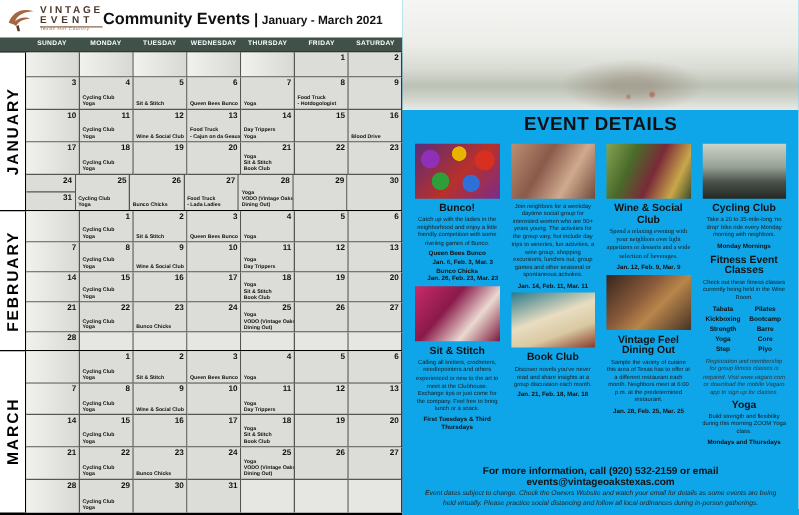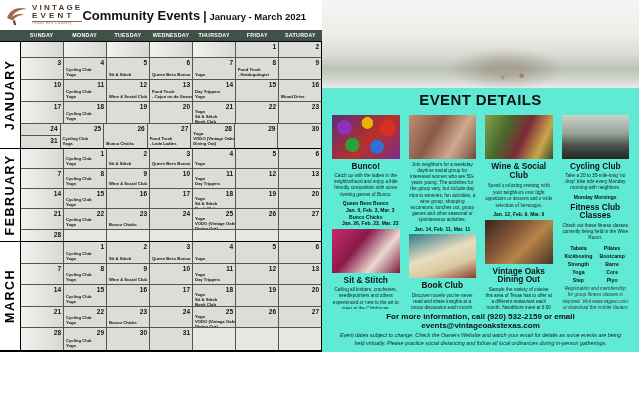--- a/index.html
+++ b/index.html
@@ -1,17 +1,17 @@
 <!DOCTYPE html>
 <html><head>
 <meta charset="utf-8">
 <style>
   html,body{margin:0;padding:0;background:#fff;}
   body{width:639px;height:412px;overflow:hidden;font-family:"Liberation Sans",sans-serif;color:#111;}
-  .page{display:flex;width:639px;height:352px;}
+  .page{display:flex;width:639px;height:412px;}
 
   
   .left{width:322px;display:flex;flex-direction:column;background:#fff;}
   .cal-header{height:30px;display:flex;align-items:center;}
   .logo{width:104px;display:flex;align-items:center;gap:3px;padding-left:5px;box-sizing:border-box;}
   .logo-text{display:flex;flex-direction:column;line-height:1;}
   .logo-name1{font-size:8px;font-weight:bold;letter-spacing:2.2px;color:#4a382c;}
   .logo-name2{font-size:8px;font-weight:bold;letter-spacing:3.2px;color:#4a382c;}
   .logo-tagline{font-size:3.6px;font-style:italic;color:#8a6a50;border-top:.5px solid #8a6a50;margin-top:1px;padding-top:.5px;letter-spacing:.6px;}
   .title-wrap{flex:1;text-align:left;white-space:nowrap;padding-right:20px;}
@@ -34,21 +34,21 @@
   .cell .num{font-size:6.5px;font-weight:bold;text-align:right;line-height:7px;}
   .cell .evs{margin-top:auto;font-size:4.2px;font-weight:bold;line-height:1.18;letter-spacing:0;}
   .cell .evs div{white-space:nowrap;}
   .cell.lead{background:linear-gradient(90deg,#f1f1ee,#d8d8d4);}
   .cell.trail{background:#e6e6e2;}
   .cell.split{padding:0;}
   .split-half{flex:1;display:flex;flex-direction:column;padding:1px 2px;box-sizing:border-box;}
   .split-half.top{border-bottom:.5px solid #55564f;}
 
   
-  .right{flex:1;display:flex;flex-direction:column;background:#5eead4;min-width:0;}
+  .right{flex:1;display:flex;flex-direction:column;background:#0ea5e9;min-width:0;}
   .hero{height:88px;background:
     radial-gradient(ellipse at 58% 78%, rgba(120,100,80,.35) 0 6%, transparent 22%),
     radial-gradient(circle at 63% 86%, rgba(190,70,50,.55) 0 1.5px, transparent 3px),
     radial-gradient(circle at 57% 88%, rgba(190,90,50,.45) 0 1.2px, transparent 2.5px),
     linear-gradient(180deg,#f5f6f3 0%,#ecede9 40%,#d9dcd4 62%,#bcc2b6 78%,#cdd1c8 88%,#e9eae6 100%);}
   .ed-title{text-align:center;font-weight:bold;font-size:15px;letter-spacing:.4px;padding:3px 0 3px;}
   .cols{flex:1;display:grid;grid-template-columns:repeat(4,1fr);gap:0 9px;padding:2px 10px 0 10px;min-height:0;text-align:center;}
   .col{min-width:0;overflow:hidden;}
   .block-photo{height:44px;margin:2px 0 3px 0;}
   .sec-title{font-size:8.3px;font-weight:bold;line-height:1.05;margin:2px 0 2.5px 0;}
@@ -635,30 +635,30 @@
           <div class="sec-title">Book Club</div>
           <div class="sec-body">Discover novels you've never read and share insights at a group discussion each month.</div>
           <div class="sec-bold">Jan. 21, Feb. 18, Mar. 18</div>
         </div>
         <div class="col">
           <div class="block-photo ph-wine"></div>
           <div class="sec-title">Wine &amp; Social Club</div>
           <div class="sec-body serif">Spend a relaxing evening with your neighbors over light appetizers or desserts and a wide selection of beverages.</div>
           <div class="sec-bold gap">Jan. 12, Feb. 9, Mar. 9</div>
           <div class="block-photo ph-dining"></div>
-          <div class="sec-title">Vintage Oaks Dining Out</div>
+          <div class="sec-title">Vintage Feel Dining Out</div>
           <div class="sec-body">Sample the variety of cuisine this area of Texas has to offer at a different restaurant each month.  Neighbors meet at 6:00 p.m. at the predetermined restaurant.</div>
           <div class="sec-bold">Jan. 28, Feb. 25, Mar. 25</div>
         </div>
         <div class="col">
           <div class="block-photo ph-cycling"></div>
           <div class="sec-title">Cycling Club</div>
           <div class="sec-body">Take a 20 to 35-mile-long 'no drop' bike ride every Monday morning with neighbors.</div>
           <div class="sec-bold gap">Monday Mornings</div>
-          <div class="sec-title">Fitness Club Classes</div>
+          <div class="sec-title">Fitness Event Classes</div>
           <div class="sec-body">Check out these fitness classes currently being held in the Wine Room.</div>
           <div class="fit-list">
             <div>
               <div>Tabata</div>
               <div>Kickboxing</div>
               <div>Strength</div>
               <div>Yoga</div>
               <div>Step</div>
             </div>
             <div>

